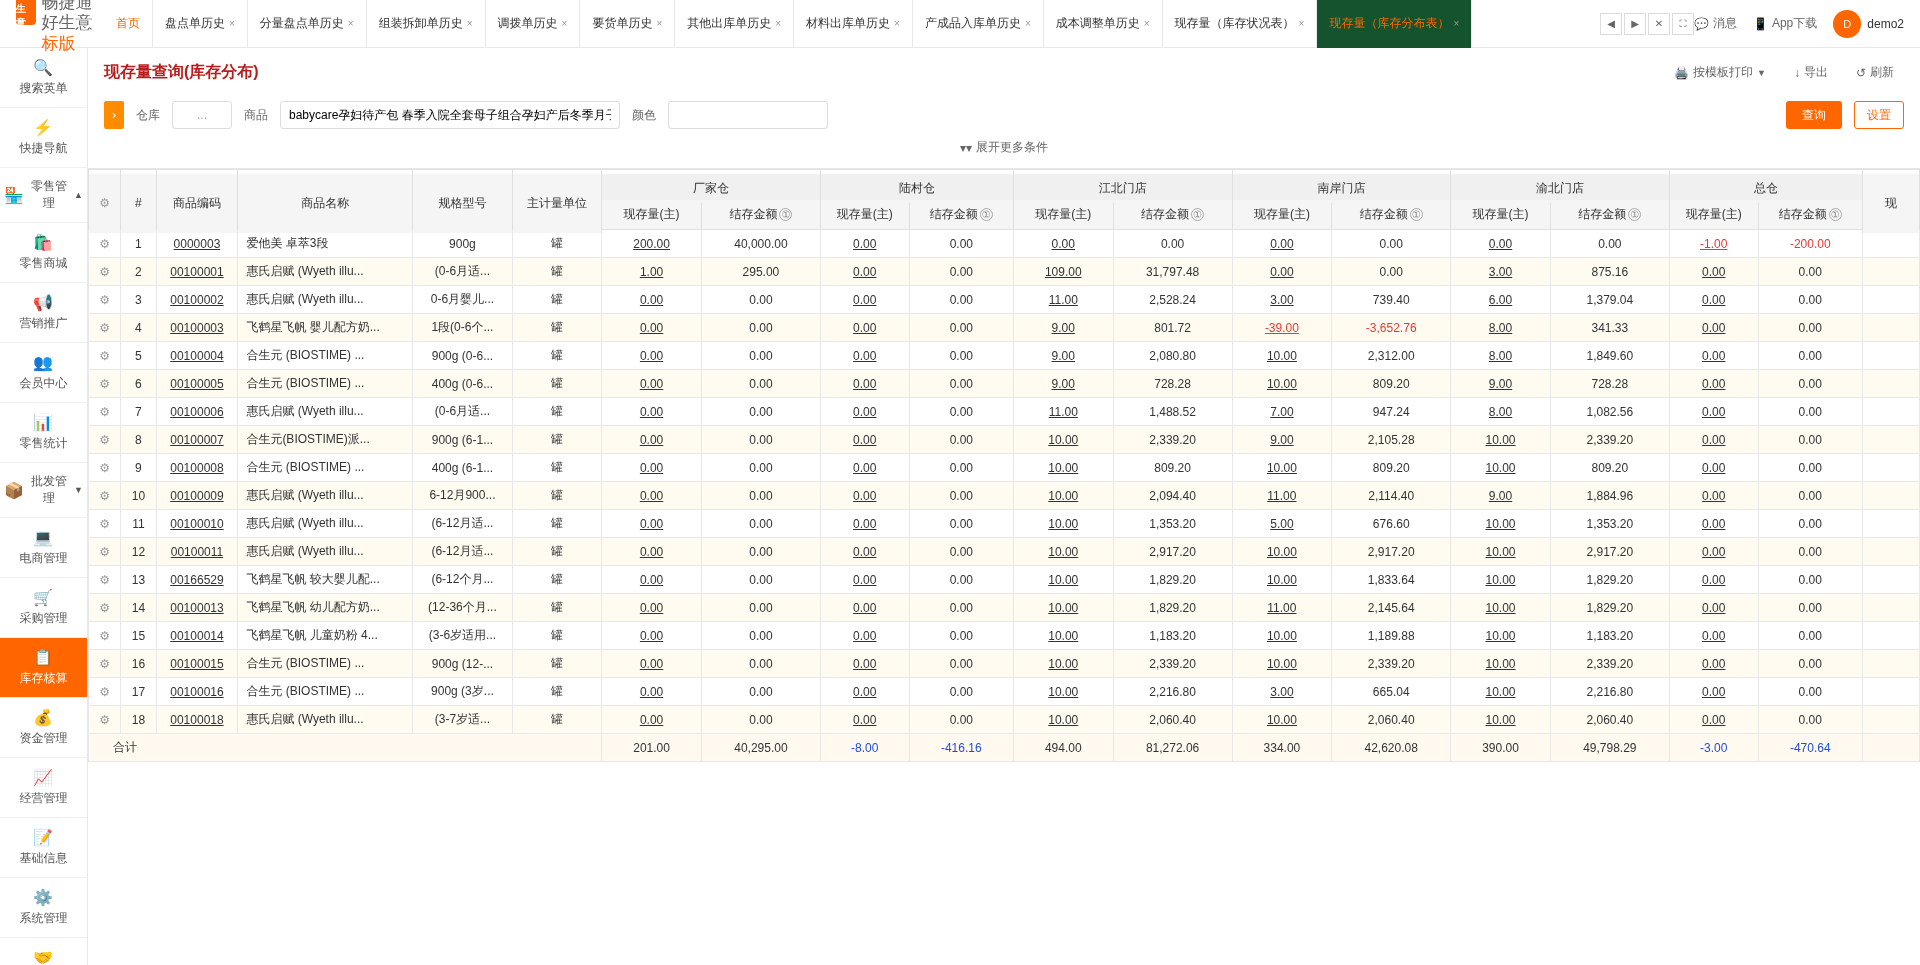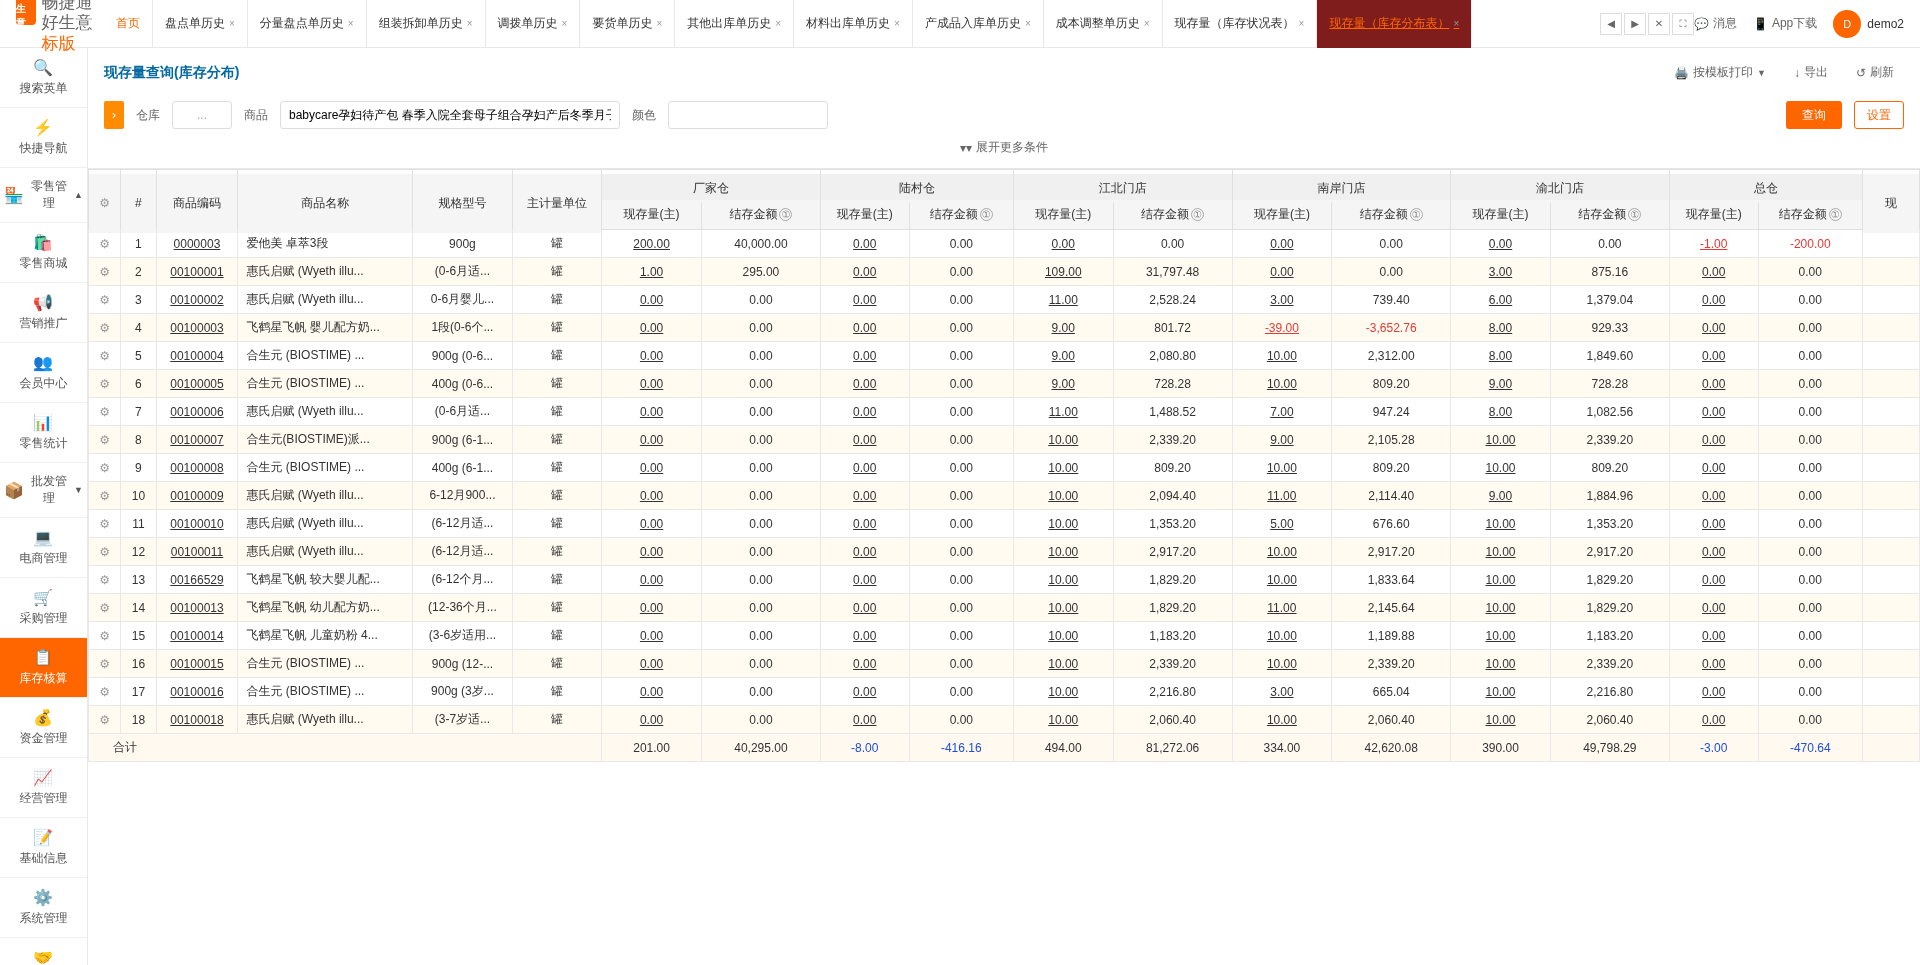--- a/index.html
+++ b/index.html
@@ -50,23 +50,22 @@
       white-space: nowrap;
       border-right: 1px solid #e8e8e8;
       gap: 4px;
       flex-shrink: 0;
     }
     .nav-tab.home {
       color: #ff6600;
       font-weight: 500;
     }
     .nav-tab.active {
-      background: #7f1d1d;
+      background: #14532d;
       color: #ff6600;
-      text-decoration: underline;
     }
     .nav-tab .close-x {
       color: #999;
       font-size: 10px;
       cursor: pointer;
     }
     .top-actions {
       display: flex;
       align-items: center;
       gap: 16px;
@@ -144,23 +143,23 @@
       overflow: hidden;
     }
     .page-title-bar {
       display: flex;
       align-items: center;
       justify-content: space-between;
       padding: 12px 16px 8px;
       background: #fff;
     }
     .page-title {
-      font-size: 14px;
+      font-size: 16px;
       font-weight: 600;
-      color: #0369a1;
+      color: #b91c1c;
     }
     .page-actions {
       display: flex;
       gap: 8px;
     }
     .action-btn {
       display: flex;
       align-items: center;
       gap: 4px;
       padding: 4px 10px;
@@ -608,21 +607,21 @@
     <td>罐</td>
     <td class="td-underline">0.00</td>
     <td>0.00</td>
     <td class="td-underline">0.00</td>
     <td>0.00</td>
     <td class="td-underline">9.00</td>
     <td>801.72</td>
     <td class="td-underline td-red">-39.00</td>
     <td class="td-red">-3,652.76</td>
     <td class="td-underline">8.00</td>
-    <td>929.33</td>
+    <td>341.33</td>
     <td class="td-underline">0.00</td>
     <td>0.00</td>
     <td></td>
   </tr>
             <tr>
     <td class="gear-cell">⚙</td>
     <td>5</td>
     <td class="td-underline">00100004</td>
     <td class="td-left">合生元 (BIOSTIME) ...</td>
     <td>900g (0-6...</td>

